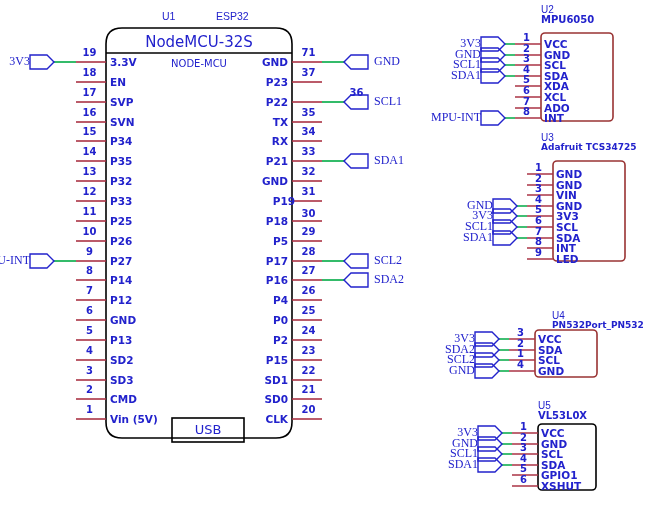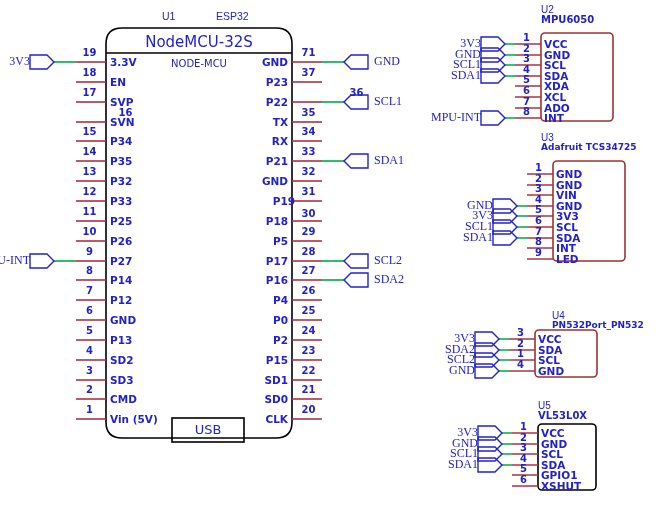--- a/index.html
+++ b/index.html
@@ -159,21 +159,21 @@
       <div class="txt mcu-sub" style="left: 106px; top: 58px; width: 186px; text-align: center;">NODE-MCU</div>
       <div class="txt usb" style="left: 172px; top: 422px; width: 72px; text-align: center;">USB</div>
       <div class="txt pinname" style="left: 110px; top: 56px;">3.3V</div>
       <div class="txt pinnum" style="left: 76px; top: 47px; width: 27px; text-align: center;">19</div>
       <div class="txt netlbl r" style="left: -30px; top: 54px; width: 60px; text-align: right;">3V3</div>
       <div class="txt pinname" style="left: 110px; top: 76px;">EN</div>
       <div class="txt pinnum" style="left: 76px; top: 67px; width: 27px; ">18</div>
       <div class="txt pinname" style="left: 110px; top: 96px;">SVP</div>
       <div class="txt pinnum" style="left: 76px; top: 87px; width: 27px; text-align: center;">17</div>
       <div class="txt pinname" style="left: 110px; top: 116px; text-align: center;">SVN</div>
-      <div class="txt pinnum" style="left: 76px; top: 107px; width: 27px; text-align: center; margin-left: 36px;">16</div>
+      <div class="txt pinnum" style="left: 76px; top: 107px; width: 27px; text-align: center;">16</div>
       <div class="txt pinname" style="left: 110px; top: 135px;">P34</div>
       <div class="txt pinnum" style="left: 76px; top: 126px; width: 27px; text-align: center;">15</div>
       <div class="txt pinname" style="left: 110px; top: 155px;">P35</div>
       <div class="txt pinnum" style="left: 76px; top: 146px; width: 27px; text-align: center;">14</div>
       <div class="txt pinname" style="left: 110px; top: 175px;">P32</div>
       <div class="txt pinnum" style="left: 76px; top: 166px; width: 27px; text-align: center;">13</div>
       <div class="txt pinname" style="left: 110px; top: 195px;">P33</div>
       <div class="txt pinnum" style="left: 76px; top: 186px; width: 27px; text-align: center;">12</div>
       <div class="txt pinname" style="left: 110px; top: 215px;">P25</div>
       <div class="txt pinnum" style="left: 76px; top: 206px; width: 27px; text-align: center;">11</div>

